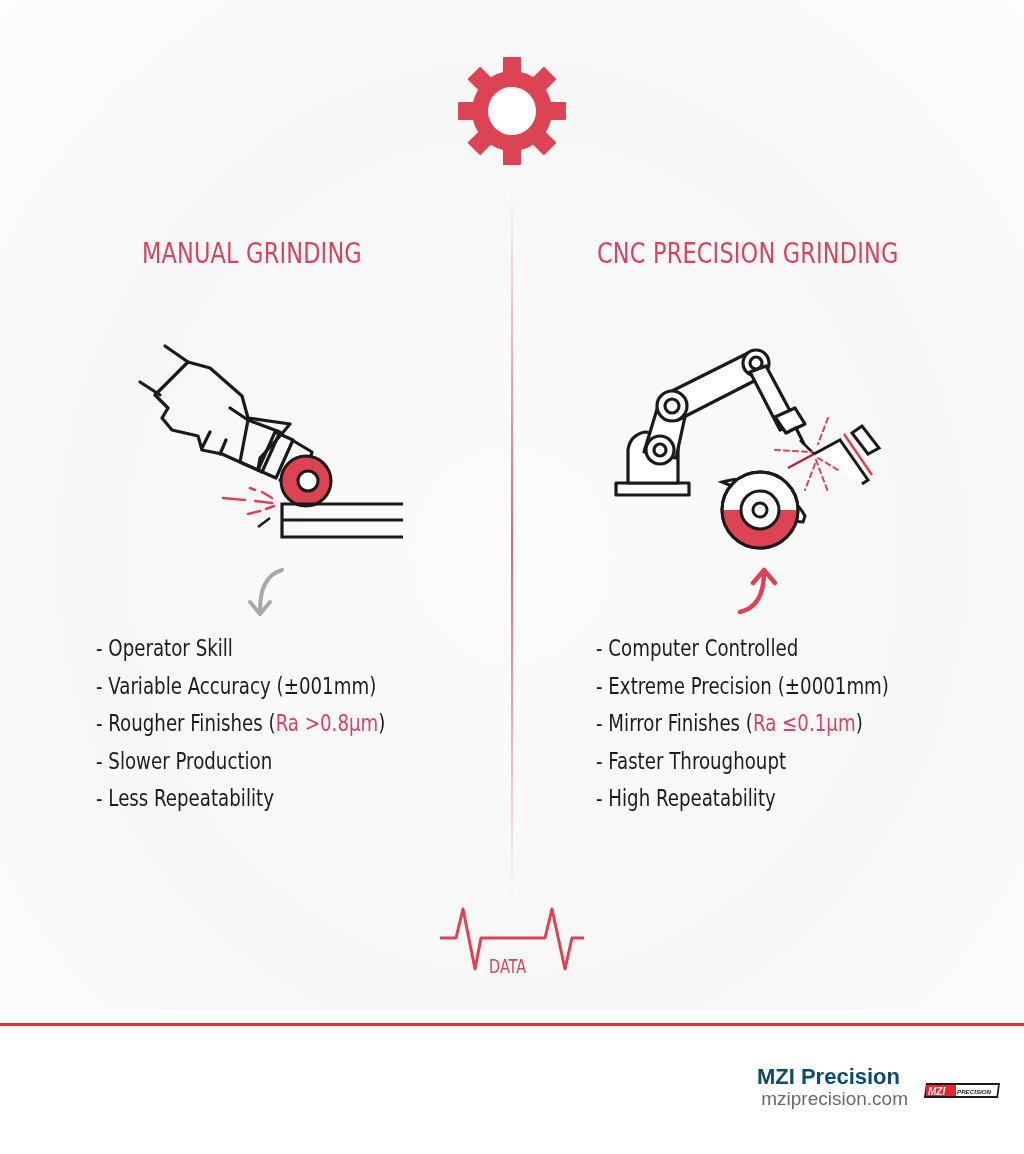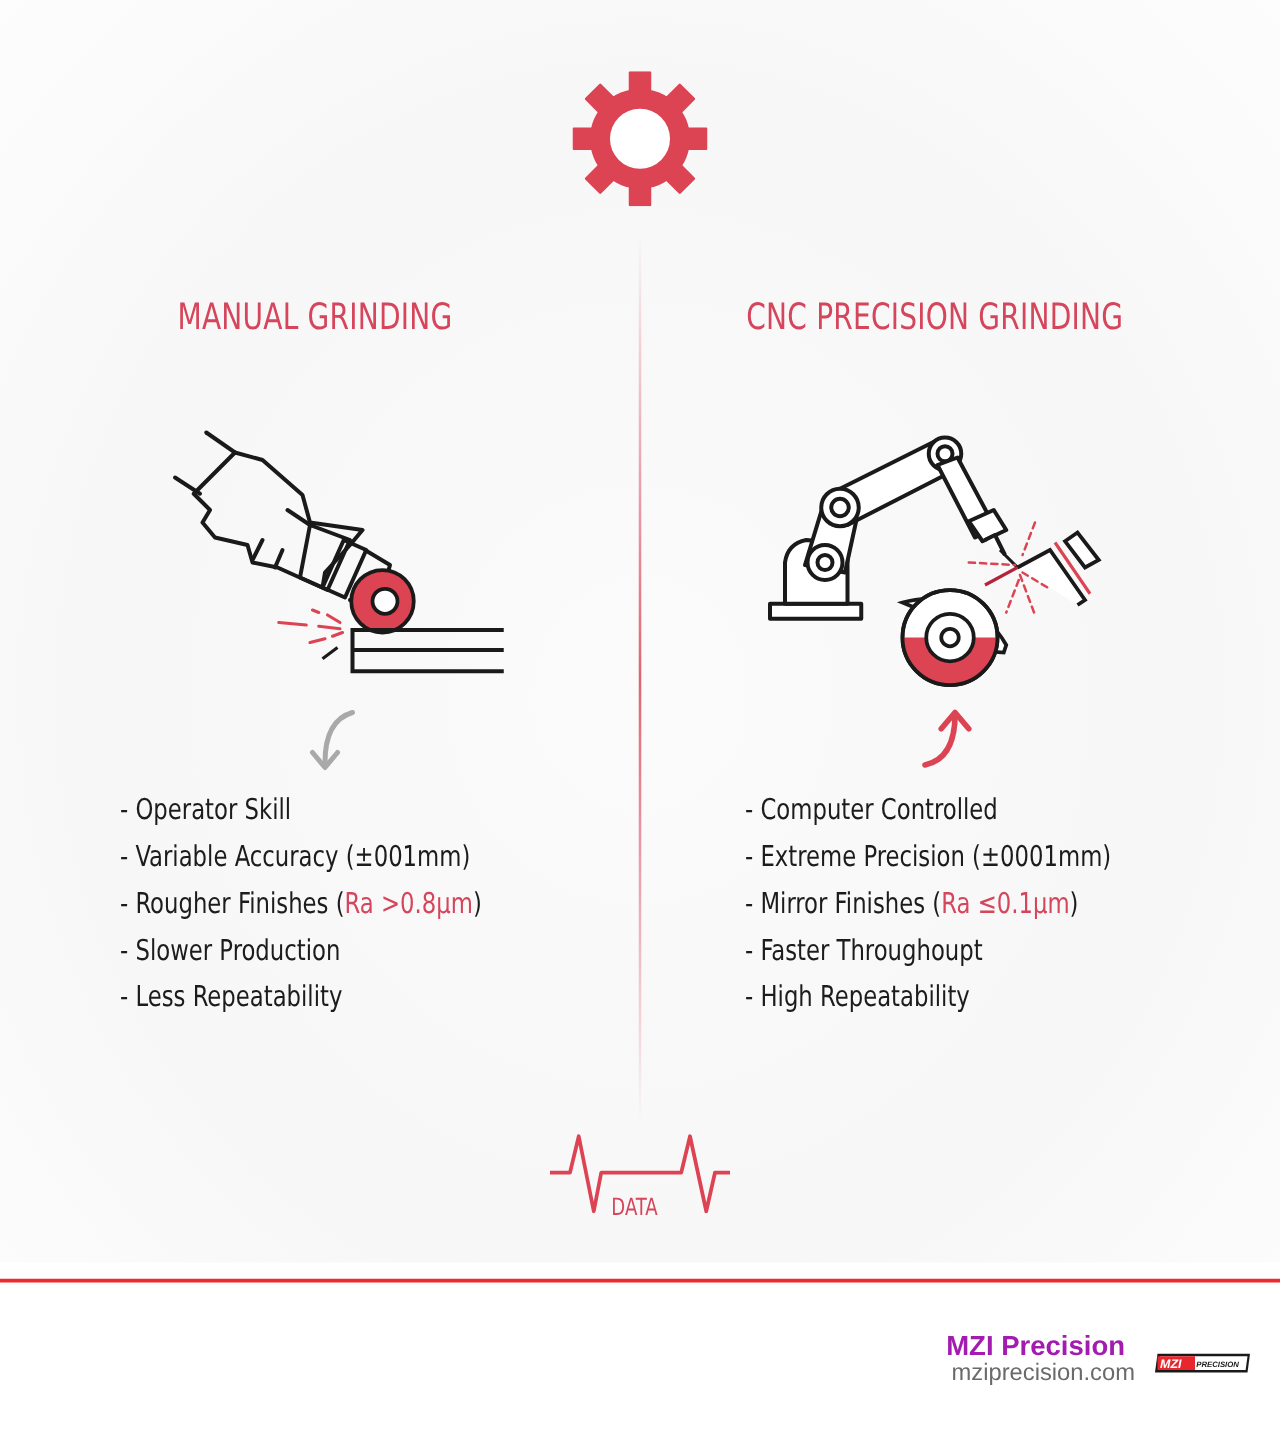--- a/index.html
+++ b/index.html
@@ -36,21 +36,21 @@
   .list-right { left:596px; top:630px; }
   .hl { color:#d5465c; }
   .data-icon { position:absolute; left:440px; top:905px; width:144px; height:75px; }
   .data-label {
     position:absolute; left:489px; top:955px; font-size:19px; color:#d5465c;
     transform:scaleX(0.85); transform-origin:left top;
   }
   .rule { position:absolute; left:0; top:1023px; width:1024px; height:3px; background:#ee2a31; }
   .brand-name {
     position:absolute; right:124px; top:1064px; font-family:"Liberation Sans", sans-serif;
-    font-weight:bold; font-size:22px; color:#a21caf; text-align:center; white-space:nowrap;
+    font-weight:bold; font-size:22px; color:#0c4a6e; text-align:center; white-space:nowrap;
   }
   .brand-url {
     position:absolute; right:116px; top:1088px; font-family:"Liberation Sans", sans-serif;
     font-size:19px; color:#6a6a6a; text-align:right; white-space:nowrap;
   }
   .logo { position:absolute; left:922px; top:1080px; width:80px; height:22px; }
 </style>
 </head>
 <body>
 

